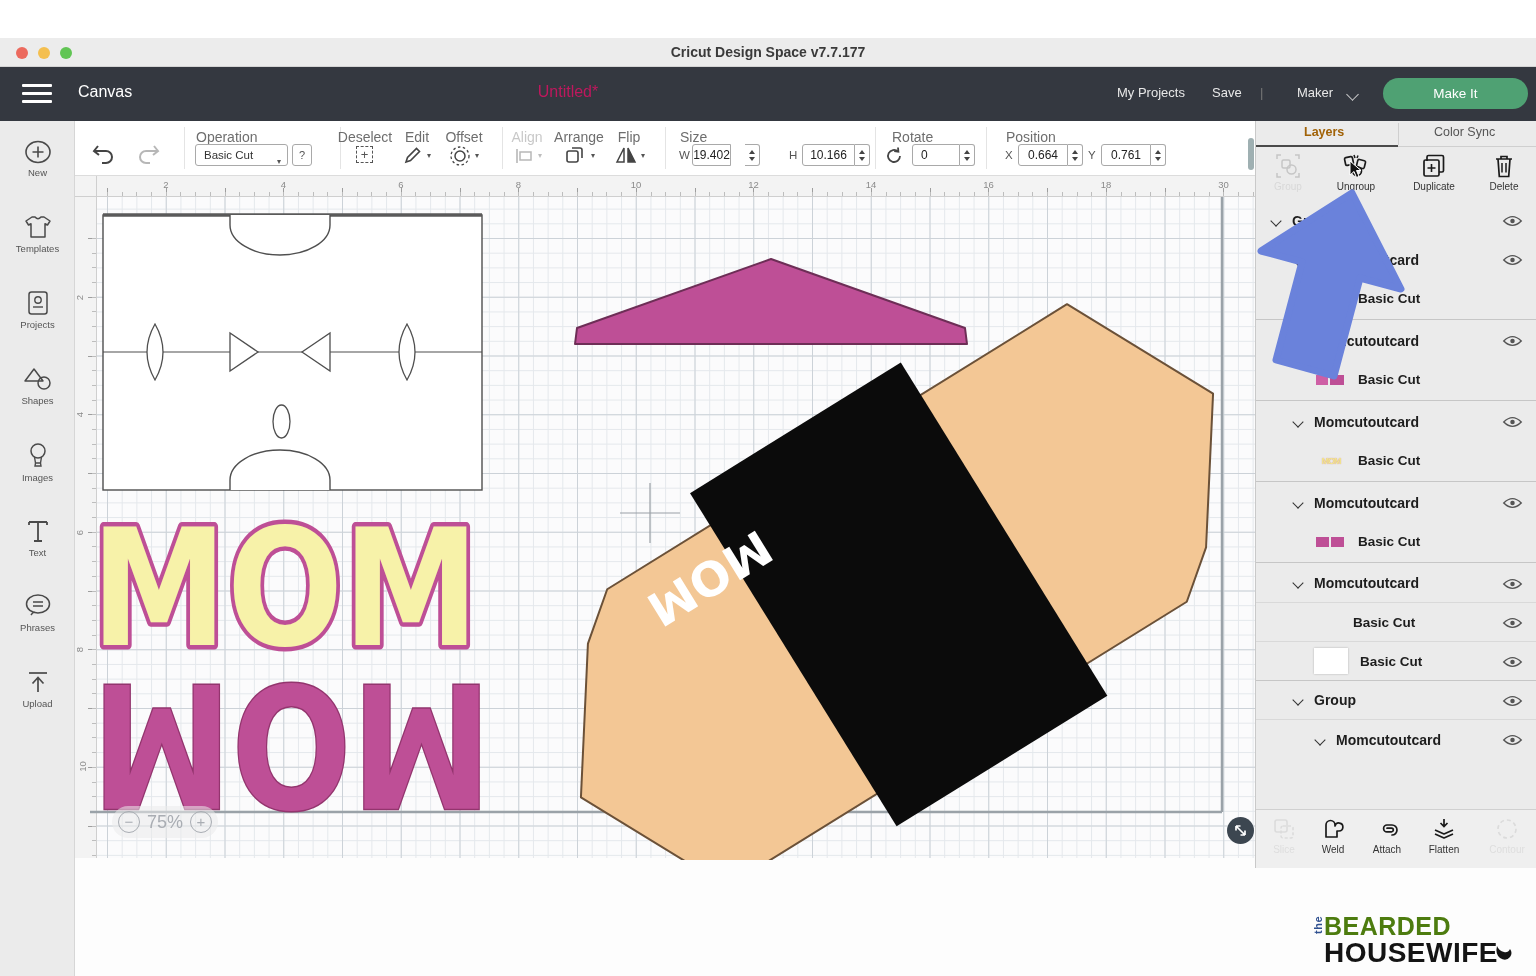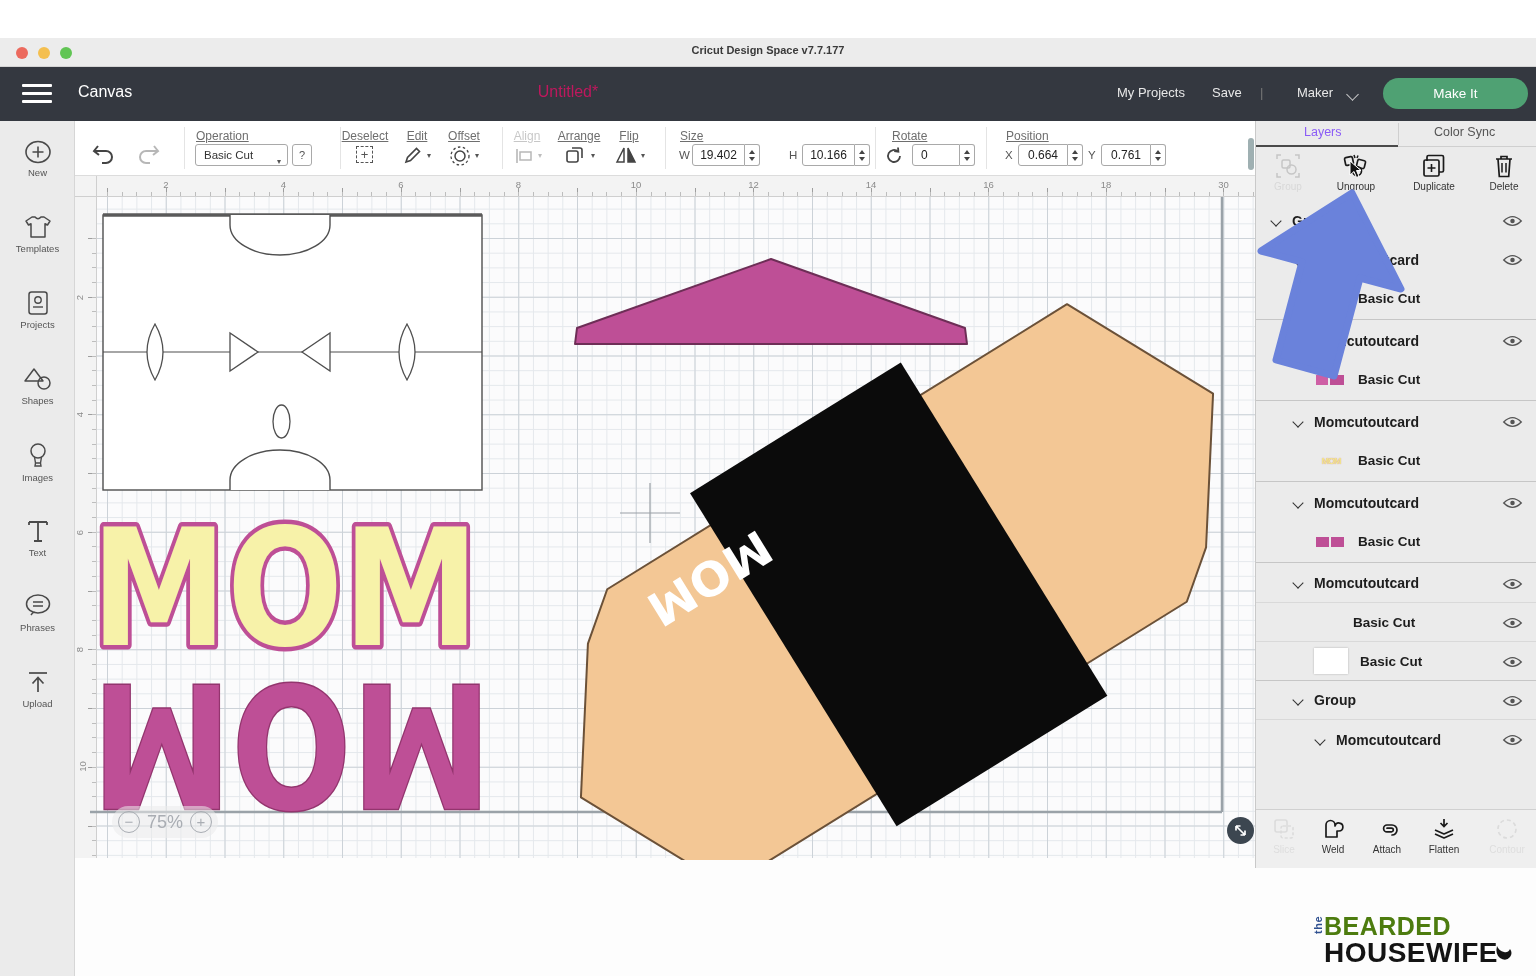--- a/index.html
+++ b/index.html
@@ -4,35 +4,35 @@
 <style>
   * { margin:0; padding:0; box-sizing:border-box; }
   html,body { width:1536px; height:976px; overflow:hidden; background:#fff;
     font-family:"Liberation Sans", sans-serif; -webkit-font-smoothing:antialiased; }
   .abs { position:absolute; }
   #stage { position:relative; width:1536px; height:976px; background:#fff; }
 
   
   #titlebar { left:0; top:38px; width:1536px; height:29px; background:#ececec; border-bottom:1px solid #d4d4d4; }
   .light { position:absolute; top:9px; width:12px; height:12px; border-radius:50%; }
-  #win-title { position:absolute; left:0; right:0; top:6px; text-align:center; font-size:11px; font-weight:bold; color:#3a3a3a; }
+  #win-title { position:absolute; left:0; right:0; top:6px; text-align:center; font-size:14px; font-weight:bold; color:#3a3a3a; }
 
   
   #appbar { left:0; top:67px; width:1536px; height:54px; background:#343840; }
   #hamburger { left:22px; top:84px; width:30px; height:20px; cursor:pointer; }
   #hamburger div { height:3px; background:#fff; margin-bottom:5px; border-radius:1px; }
   #canvas-label { left:78px; top:83px; color:#fff; font-size:16px; }
   #doc-title { left:0; right:400px; top:83px; text-align:center; color:#be185d; font-size:16px; }
   .appbar-link { top:85px; color:#e8e8e8; font-size:13px; cursor:pointer; }
   #makeit { left:1383px; top:78px; width:145px; height:31px; background:#4fa173; border-radius:16px;
     color:#fff; font-size:13.5px; text-align:center; line-height:31px; cursor:pointer; }
 
   
   #toolbar { left:75px; top:121px; width:1461px; height:55px; background:#fff; border-bottom:1px solid #dcdcdc; }
-  .tb-label { position:absolute; top:8px; font-size:12px; color:#6e6e6e;text-decoration:underline; }
+  .tb-label { position:absolute; top:8px; font-size:14px; color:#6e6e6e; }
   .tb-label.center { transform:translateX(-50%); }
   .tb-sep { position:absolute; top:6px; height:42px; width:1px; background:#e4e4e4; }
   .tb-icon { position:absolute; color:#444; }
   .dis { opacity:.38; }
   .caret { position:absolute; font-size:8px; color:#555; }
   .num { position:absolute; top:23px; height:22px; background:#fff; border:1px solid #a9a9a9;
     border-radius:3px 0 0 3px; font-size:12px; color:#222; text-align:center; line-height:20px; }
   .stepper { position:absolute; top:23px; width:15px; height:22px; border:1px solid #a9a9a9; border-left:none;
     border-radius:0 3px 3px 0; background:#fff; display:flex; flex-direction:column; align-items:center; justify-content:center; gap:3px; cursor:pointer;}
   .stepper i { width:0; height:0; border-left:3.5px solid transparent; border-right:3.5px solid transparent; }
@@ -195,21 +195,21 @@
     <div class="tb-label center" style="left:554px;">Flip</div>
     <svg class="tb-icon" style="left:540px; top:24px;" width="22" height="20" viewBox="0 0 22 20">
       <path d="M9 3 L9 17 L2 17 Z" fill="none" stroke="#444" stroke-width="1.5"></path>
       <path d="M13 3 L13 17 L20 17 Z" fill="#444" stroke="#444" stroke-width="1.5"></path>
     </svg>
     <span class="caret" style="left:566px; top:30px;">▾</span>
     <div class="tb-sep" style="left:590px;"></div>
 
     <div class="tb-label" style="left:605px;">Size</div>
     <div class="axis" style="left:604px;">W</div>
-    <div class="num" style="left:617px; width:53px;">19.402</div>
+    <div class="num" style="left:617px; width:39px;">19.402</div>
     <div class="stepper" style="left:670px;">
         <i class="up"></i>
         <i class="dn"></i>
       </div>
     <svg class="abs" style="left:691px; top:131px;" width="14" height="15" viewBox="0 0 14 15">
       <rect x="2" y="7" width="10" height="7" rx="1" fill="none" stroke="#555" stroke-width="1.5"></rect>
       <path d="M4 7 V5 a3 3 0 0 1 6 0 v2" fill="none" stroke="#555" stroke-width="1.5"></path>
     </svg>
     <div class="axis" style="left:714px;">H</div>
     <div class="num" style="left:727px; width:53px;">10.166</div>
@@ -372,21 +372,21 @@
   <div class="abs" id="resize-handle">
     <svg width="15" height="15" viewBox="0 0 15 15">
       <path d="M3 3 L12 12 M3 3 L3 7.5 M3 3 L7.5 3 M12 12 L12 7.5 M12 12 L7.5 12" stroke="#fff" stroke-width="1.7" fill="none"></path>
     </svg>
   </div>
 
   <div class="abs" id="footer"></div>
 
   <div class="abs" id="rpanel">
     <div id="rtabs">
-      <div class="rtab" style="left:48px; color:#8b5cf6; font-weight:normal;">Layers</div>
+      <div class="rtab" style="left:48px; color:#a16207; font-weight:bold;">Layers</div>
       <div class="rtab" style="left:178px; color:#555;">Color Sync</div>
       <div id="tab-underline"></div>
         <div id="rtab-sep"></div>
     </div>
 
     <div class="laction dis" style="left:0px;">
       <svg width="26" height="26" viewBox="0 0 26 26" style="margin:0 auto;">
         <path d="M2 6 V2 H6 M20 2 H24 V6 M24 20 V24 H20 M6 24 H2 V20" fill="none" stroke="#8a8a8a" stroke-width="1.5"></path>
         <rect x="7" y="7" width="8" height="8" rx="1.5" fill="none" stroke="#8a8a8a" stroke-width="1.5"></rect>
         <circle cx="16.5" cy="16.5" r="4.5" fill="none" stroke="#8a8a8a" stroke-width="1.5"></circle>

